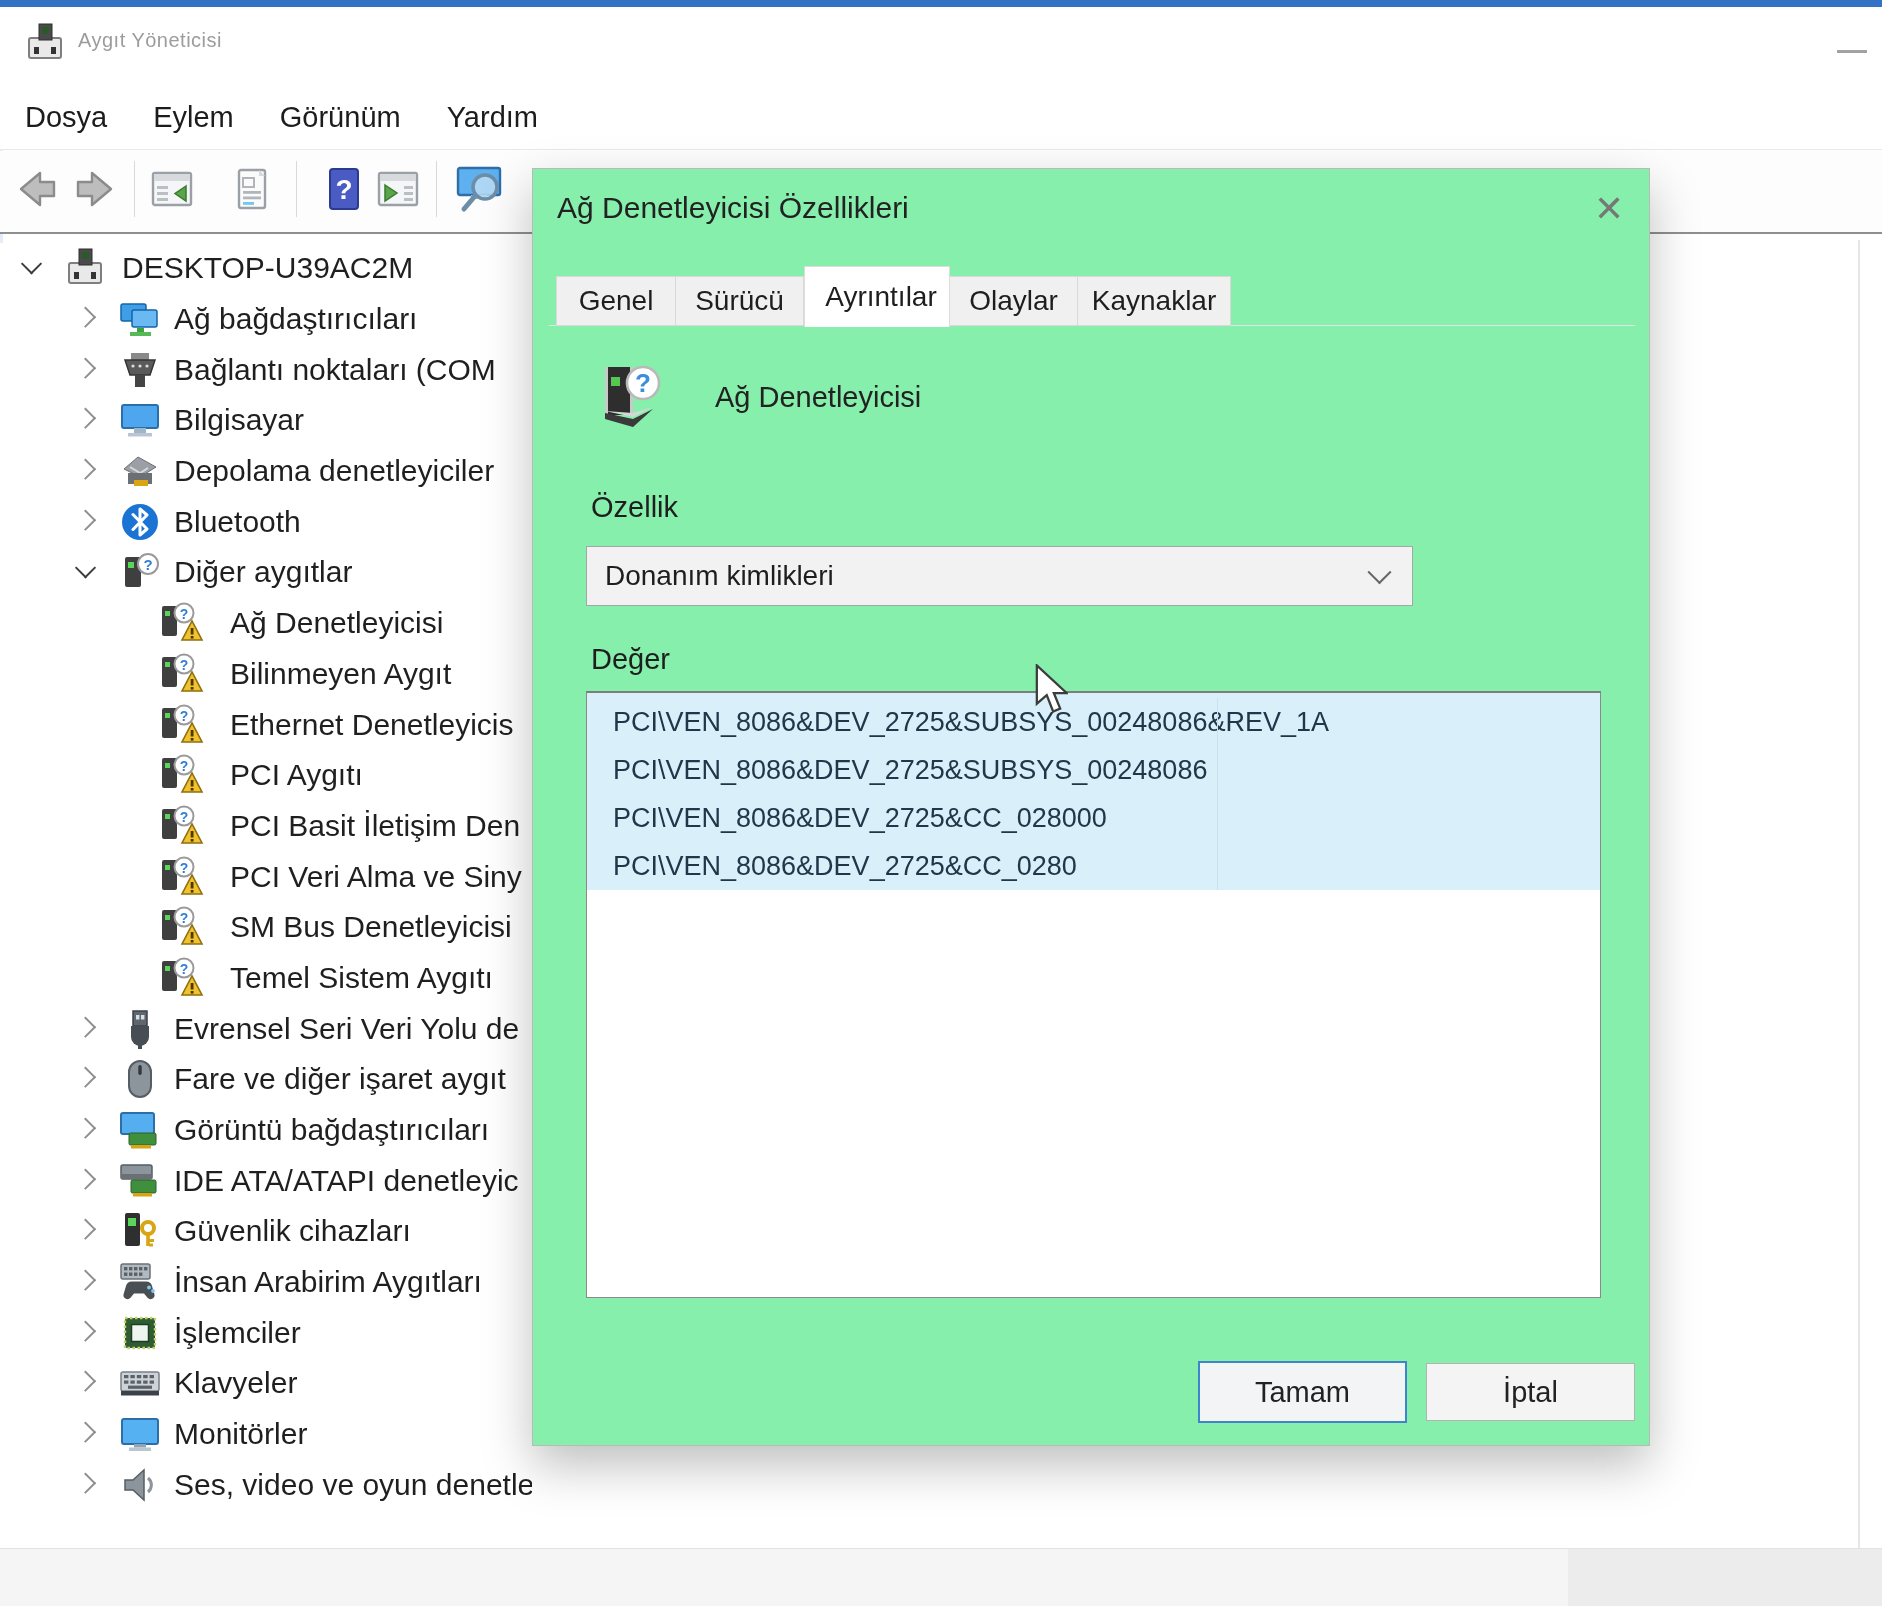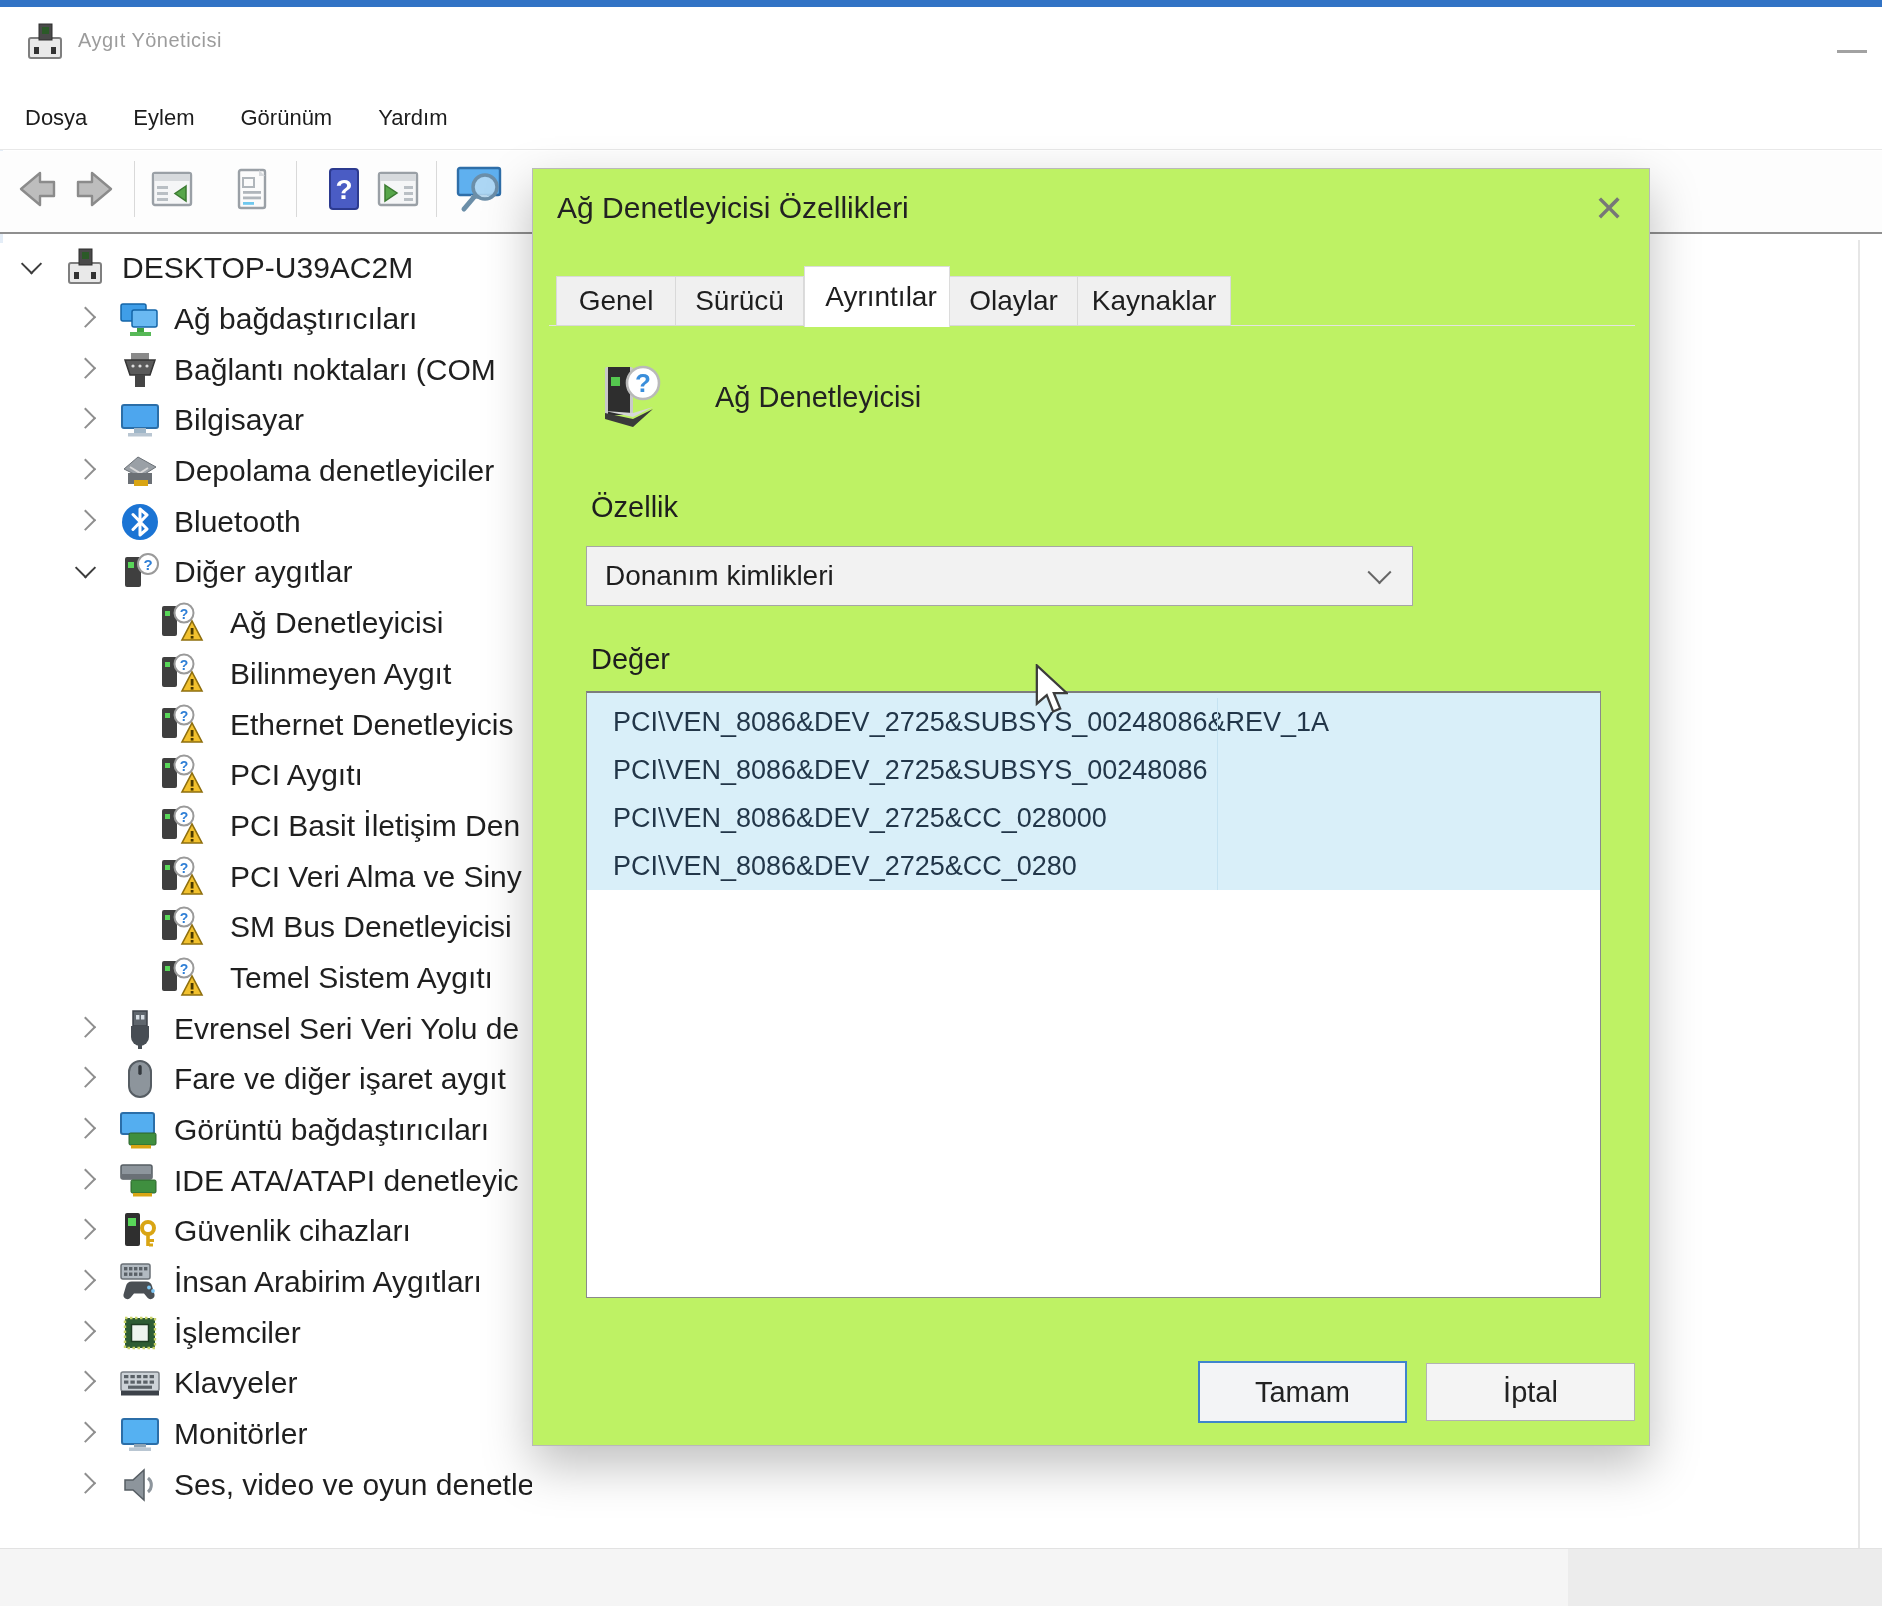--- a/index.html
+++ b/index.html
@@ -6,42 +6,42 @@
     font-family:"Liberation Sans","DejaVu Sans",sans-serif;-webkit-font-smoothing:antialiased;}
   
   .top-accent{position:absolute;left:0;top:0;width:1882px;height:7px;background:#3273c5;}
   .win-left-edge{position:absolute;left:0;top:7px;width:3px;height:1541px;background:#e4edf7;}
   .titlebar{position:absolute;left:0;top:7px;width:1882px;height:79px;background:#fff;}
   .app-icon{position:absolute;left:24px;top:14px;width:44px;height:44px;}
   .app-title{position:absolute;left:78px;top:22px;font-size:20px;color:#9c9c9c;letter-spacing:.5px;}
   .min-btn{position:absolute;left:1826px;top:22px;width:52px;height:44px;display:flex;align-items:center;justify-content:center;}
   .min-glyph{width:30px;height:3px;background:#a2a2a2;}
   .menubar{position:absolute;left:0;top:86px;width:1882px;height:64px;border-bottom:1px solid #e8e8e8;background:#fff;display:flex;align-items:center;padding-left:25px;box-sizing:border-box;}
-  .menu-item{font-size:22px;color:#1c1c1c;margin-right:46px;}
+  .menu-item{font-size:29px;color:#1c1c1c;margin-right:46px;}
   .toolbar{position:absolute;left:0;top:151px;width:1882px;height:81px;background:#fdfdfd;border-bottom:2px solid #8f8f8f;}
   .tb-btn{position:absolute;top:12px;width:48px;height:52px;}
   .tb-sep{position:absolute;top:10px;width:1px;height:56px;background:#d9d9d9;}
   .icon svg,.tb-btn svg,.app-icon svg{width:100%;height:100%;display:block;}
   
   .tree{position:absolute;left:0;top:243px;width:532px;height:1305px;overflow:hidden;background:#fff;}
   .tree-row{position:relative;height:50.7px;white-space:nowrap;}
   .tree-label{position:absolute;top:50%;transform:translateY(-50%);font-size:30px;color:#1f1f1f;}
   .tree-icon{position:absolute;top:50%;transform:translateY(-50%);width:44px;height:44px;}
   .tree-icon.wide{width:56px;}
   .chev{position:absolute;top:50%;width:13px;height:13px;}
   .chev.collapsed{border-right:2px solid #8f8f8f;border-bottom:2px solid #8f8f8f;transform:translateY(-62%) rotate(-45deg);}
   .chev.expanded{border-right:2px solid #3d3d3d;border-bottom:2px solid #3d3d3d;transform:translateY(-78%) rotate(45deg);}
   .lvl0 .chev{left:24px;} .lvl0 .tree-icon{left:64px;} .lvl0 .tree-label{left:122px;}
   .lvl1 .chev{left:78px;} .lvl1 .tree-icon{left:118px;} .lvl1 .tree-label{left:174px;}
   .lvl2 .tree-icon{left:158px;} .lvl2 .tree-label{left:230px;}
   .right-divider{position:absolute;left:1858px;top:240px;width:2px;height:1308px;background:#e6e6e6;}
   .bottom-strip{position:absolute;left:0;top:1548px;width:1882px;height:58px;background:#f5f5f5;border-top:1px solid #e2e2e2;}
   .bottom-strip .rseg{position:absolute;left:1568px;top:0;width:314px;height:58px;background:#ececec;}
   
-  .dialog{position:absolute;left:532px;top:168px;width:1118px;height:1278px;background:#bef264;border:1px solid #b9b9b9;box-sizing:border-box;box-shadow:0 20px 46px rgba(0,0,0,.25);z-index:10;}
+  .dialog{position:absolute;left:532px;top:168px;width:1118px;height:1278px;background:#86efac;border:1px solid #b9b9b9;box-sizing:border-box;box-shadow:0 20px 46px rgba(0,0,0,.25);z-index:10;}
   .dlg-title{position:absolute;left:24px;top:22px;font-size:30px;color:#222;}
   .dlg-close{position:absolute;left:1050px;top:14px;width:52px;height:52px;display:flex;align-items:center;justify-content:center;}
   .dlg-close span{font-size:36px;color:#777;font-weight:300;line-height:1;}
   .tabs{position:absolute;left:23px;top:96px;height:61px;display:flex;align-items:flex-end;z-index:2;}
   .tab{box-sizing:border-box;height:50px;background:#f0f0f0;border:1px solid #d9d9d9;border-left-width:0;
        display:flex;align-items:center;justify-content:center;font-size:28px;color:#1e1e1e;position:relative;z-index:1;}
   .tab:first-child{border-left-width:1px;}
   .tab.active{height:61px;background:#fff;border:1px solid #dcdcdc;border-bottom:none;z-index:3;margin-bottom:-1px;}
   .tabline{position:absolute;left:16px;top:156px;width:1086px;height:1px;background:#e3e3e3;}
   .dev-icon{position:absolute;left:62px;top:192px;width:70px;height:70px;}

